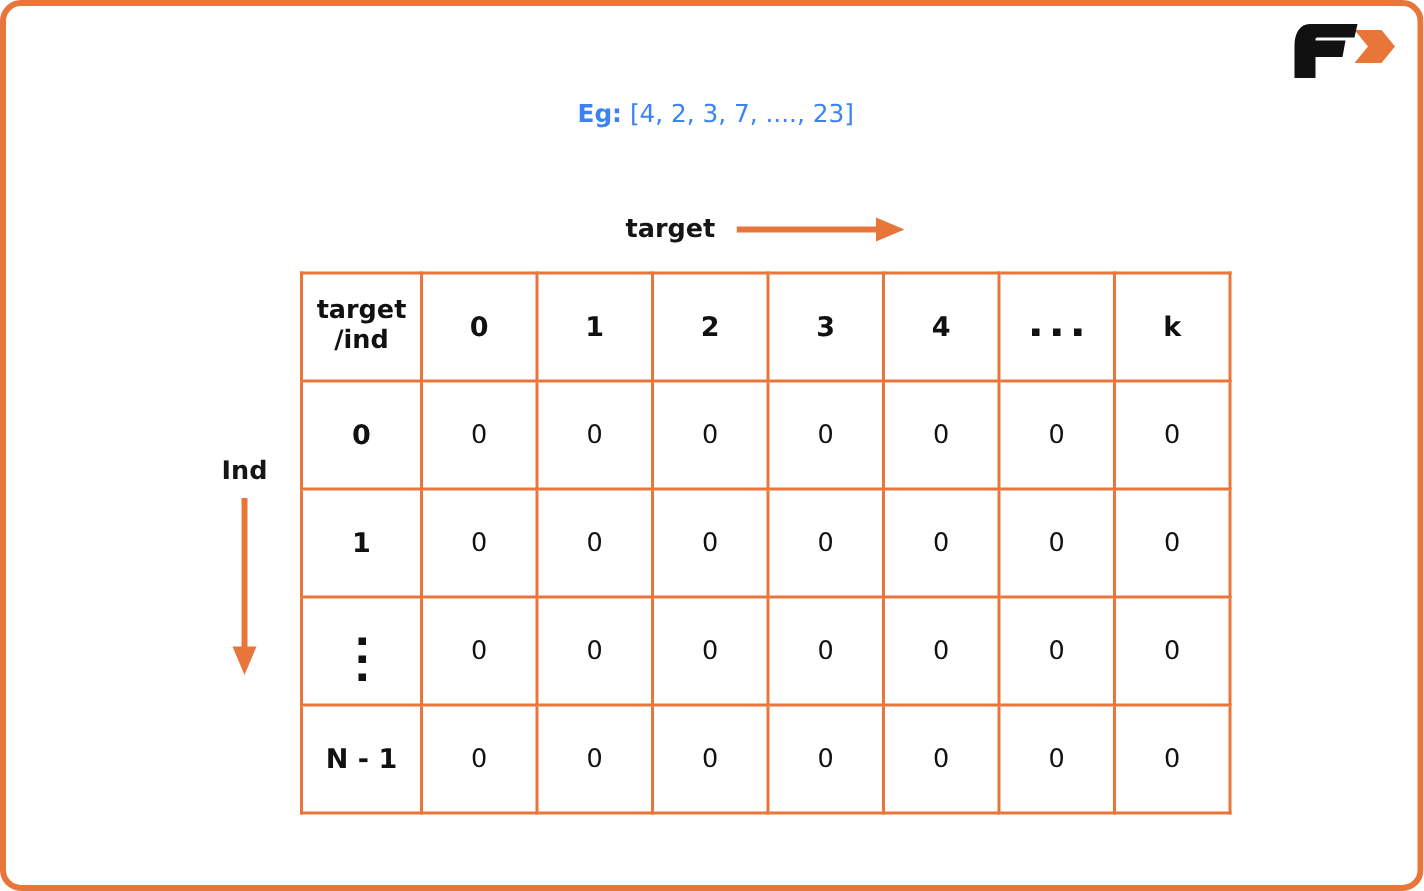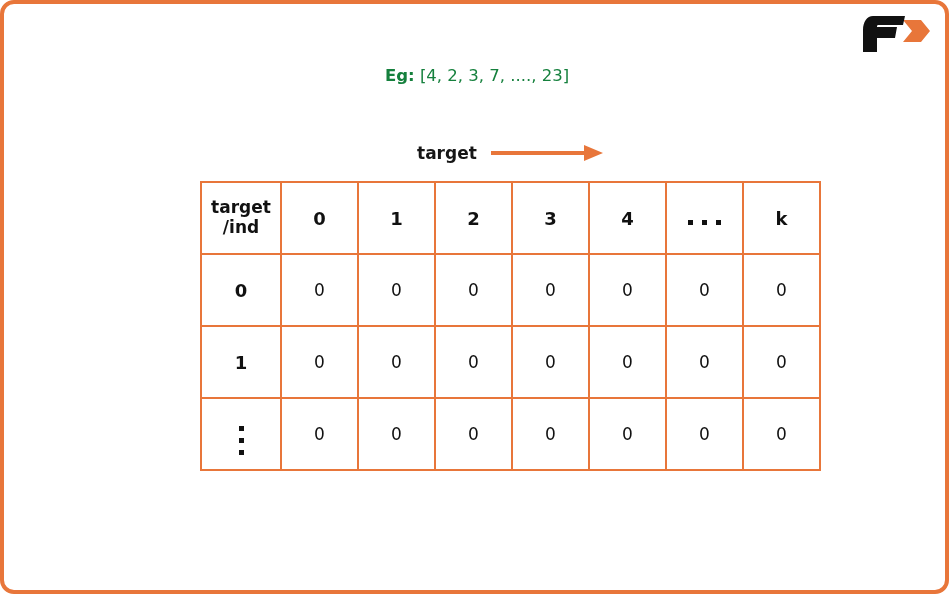--- a/index.html
+++ b/index.html
@@ -29,21 +29,21 @@
     width: 72px;
     height: 44px;
   }
 
   
   .example {
     position: absolute;
     left: 381px;
     top: 60px;
     font-size: 16.5px;
-    color: #15803d;
+    color: #3b82f6;
     line-height: 1.45;
     white-space: nowrap;
   }
   .example .lbl {
     font-weight: bold;
   }
   .example .val {
     font-weight: normal;
   }
 
@@ -174,20 +174,27 @@
   </div>
 
   <div class="target-axis">
     <span class="axis-label">target</span>
     <svg class="h-arrow" width="112" height="20" viewBox="0 0 112 20">
       <line x1="0" y1="10" x2="96" y2="10" stroke="#E8763A" stroke-width="4"></line>
       <polygon points="93,2 112,10 93,18" fill="#E8763A"></polygon>
     </svg>
   </div>
 
+  <div class="ind-axis">
+    <span class="axis-label">Ind</span>
+    <svg class="v-arrow" width="20" height="118" viewBox="0 0 20 118">
+      <line x1="10" y1="0" x2="10" y2="102" stroke="#E8763A" stroke-width="4"></line>
+      <polygon points="2,99 18,99 10,118" fill="#E8763A"></polygon>
+    </svg>
+  </div>
 
   <div class="dp-table-wrap">
     <table class="dp">
       <thead>
         <tr>
           <td class="corner">
             <span>target</span><br>
             <span>/ind</span>
           </td>
           <td>0</td>
@@ -237,17 +244,27 @@
             </span>
           </td>
           <td class="cell">0</td>
           <td class="cell">0</td>
           <td class="cell">0</td>
           <td class="cell">0</td>
           <td class="cell">0</td>
           <td class="cell">0</td>
           <td class="cell">0</td>
         </tr>
+        <tr>
+          <td class="rowhead">N - 1</td>
+          <td class="cell">0</td>
+          <td class="cell">0</td>
+          <td class="cell">0</td>
+          <td class="cell">0</td>
+          <td class="cell">0</td>
+          <td class="cell">0</td>
+          <td class="cell">0</td>
+        </tr>
       </tbody>
     </table>
   </div>
 
 </div>
 
 </body></html>

